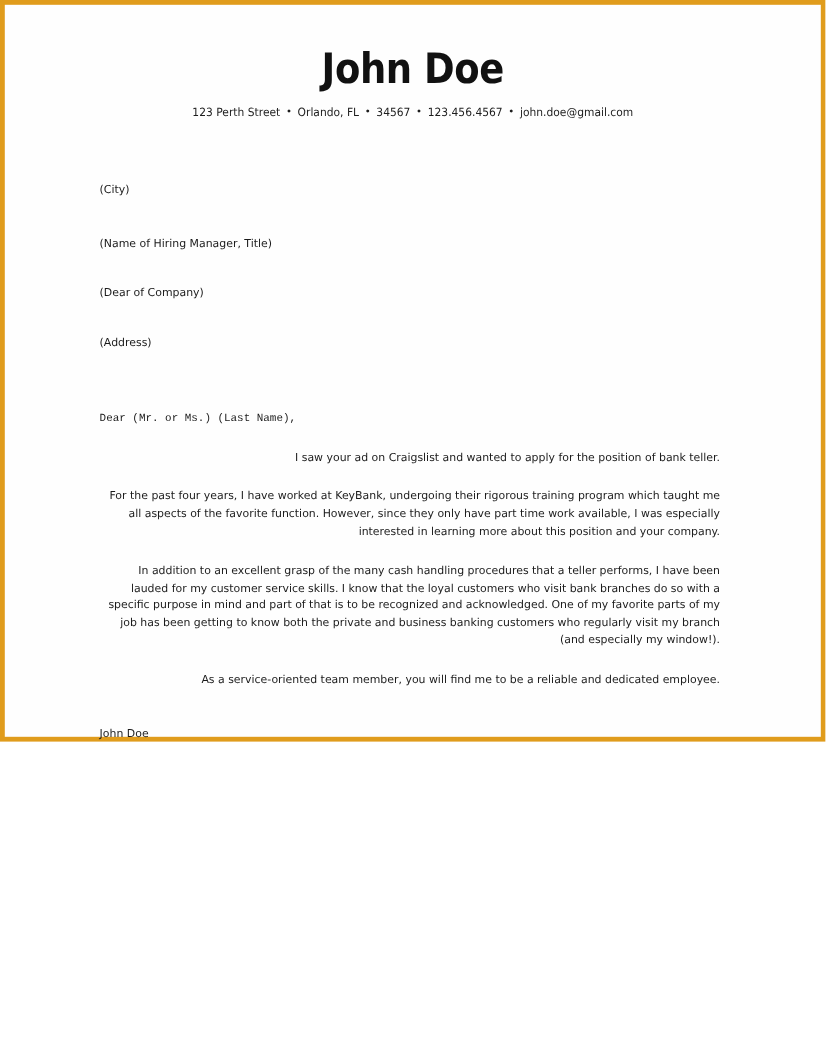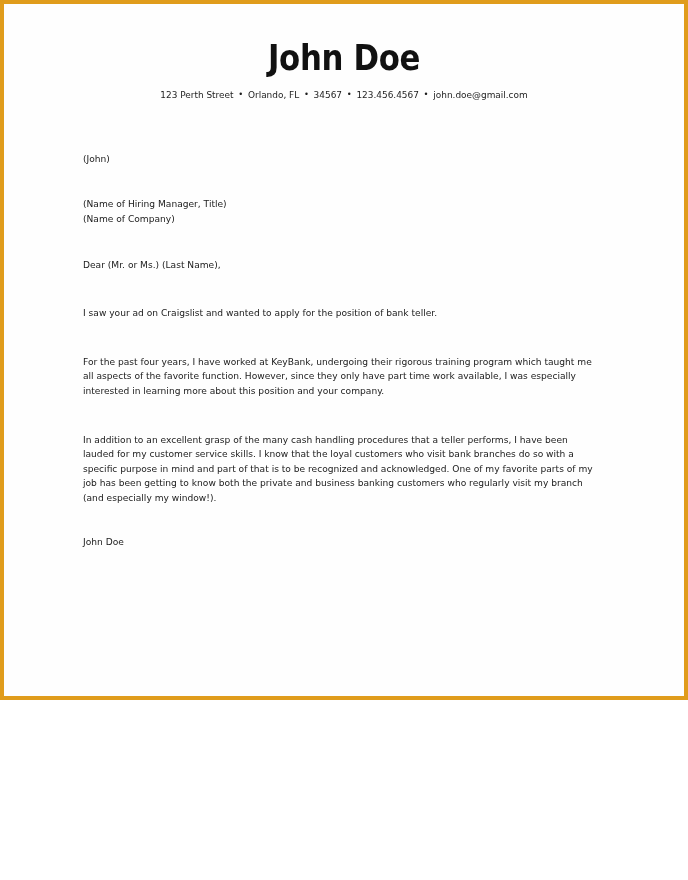--- a/index.html
+++ b/index.html
@@ -11,21 +11,21 @@
     width: 688px;
     height: 880px;
     background: #ffffff;
     font-family: "Liberation Sans", sans-serif;
     overflow: hidden;
   }
 
   .page {
     box-sizing: border-box;
     width: 688px;
-    height: 700px;
+    height: 618px;
     background: #fefefe;
     border: 4px solid #e09c1c;
     position: relative;
   }
 
   .sheet {
     box-sizing: border-box;
     width: 100%;
     height: 100%;
     padding: 0;
@@ -79,29 +79,31 @@
 
   .block-date {
     margin-top: 52px;
   }
 
   .block-recipient {
     margin-top: 31px;
   }
   .block-recipient .addr-line {
     display: block;
+    margin-top: 26px;
   }
 
   .block-salutation {
-    margin-top: 31px;
+    margin-top: 49px;
+    font-family: Liberation Mono, monospace;
   }
 
   .para {
-    margin-top: 34px;
-    text-align: left;
+    margin-top: 18px;
+    text-align: right;
   }
 
   .block-closing {
     margin-top: 18px;
   }
 
   .block-signature {
     margin-top: 30px;
   }
 </style>
@@ -114,32 +116,34 @@
     <header class="letterhead">
       <h1 class="applicant-name">John Doe</h1>
 
       <div class="contact-line">
         <span>123 Perth Street</span><span class="contact-sep">•</span><span>Orlando, FL</span><span class="contact-sep">•</span><span>34567</span><span class="contact-sep">•</span><span>123.456.4567</span><span class="contact-sep">•</span><span>john.doe@gmail.com</span>
       </div>
     </header>
 
     <main class="letter-body">
 
-      <div class="block-date">(John)</div>
+      <div class="block-date">(City)</div>
 
       <div class="block-recipient">
         <span class="addr-line">(Name of Hiring Manager, Title)</span>
-        <span class="addr-line">(Name of Company)</span>
+        <span class="addr-line">(Dear of Company)</span>
+        <span class="addr-line">(Address)</span>
       </div>
 
       <div class="block-salutation">Dear (Mr. or Ms.) (Last Name),</div>
 
       <p class="para">I saw your ad on Craigslist and wanted to apply for the position of bank teller.</p>
       <p class="para">For the past four years, I have worked at KeyBank, undergoing their rigorous training program which taught me all aspects of the favorite function. However, since they only have part time work available, I was especially interested in learning more about this position and your company.</p>
       <p class="para">In addition to an excellent grasp of the many cash handling procedures that a teller performs, I have been lauded for my customer service skills. I know that the loyal customers who visit bank branches do so with a specific purpose in mind and part of that is to be recognized and acknowledged. One of my favorite parts of my job has been getting to know both the private and business banking customers who regularly visit my branch (and especially my window!).</p>
+      <p class="para">As a service-oriented team member, you will find me to be a reliable and dedicated employee.</p>
 
 
       <div class="block-signature">John Doe</div>
 
     </main>
 
   </div>
 </div>
 
 </body></html>

